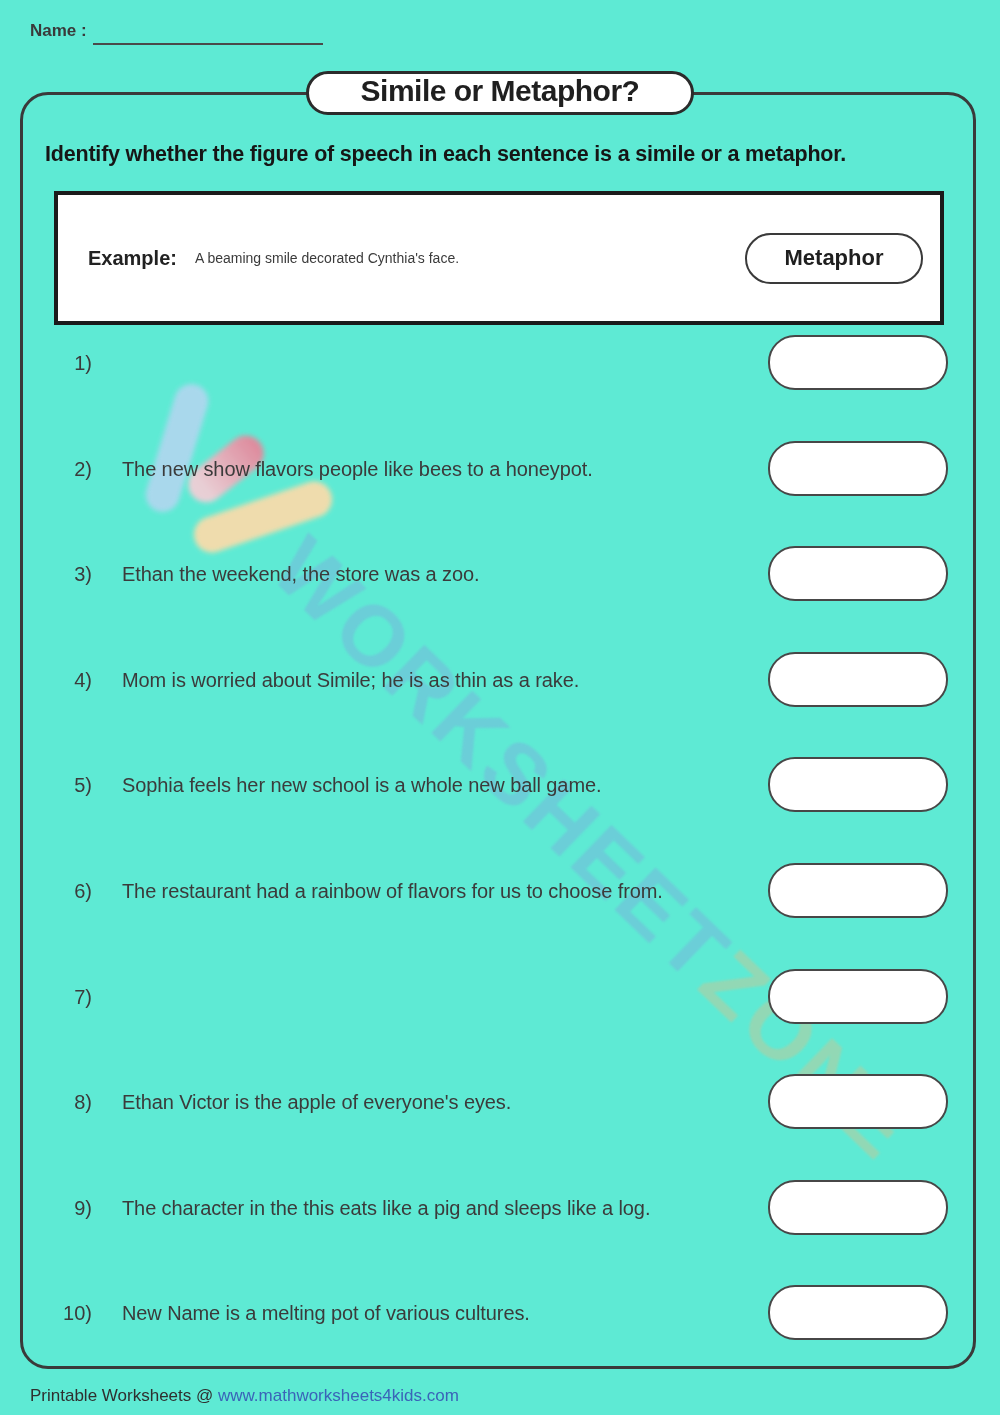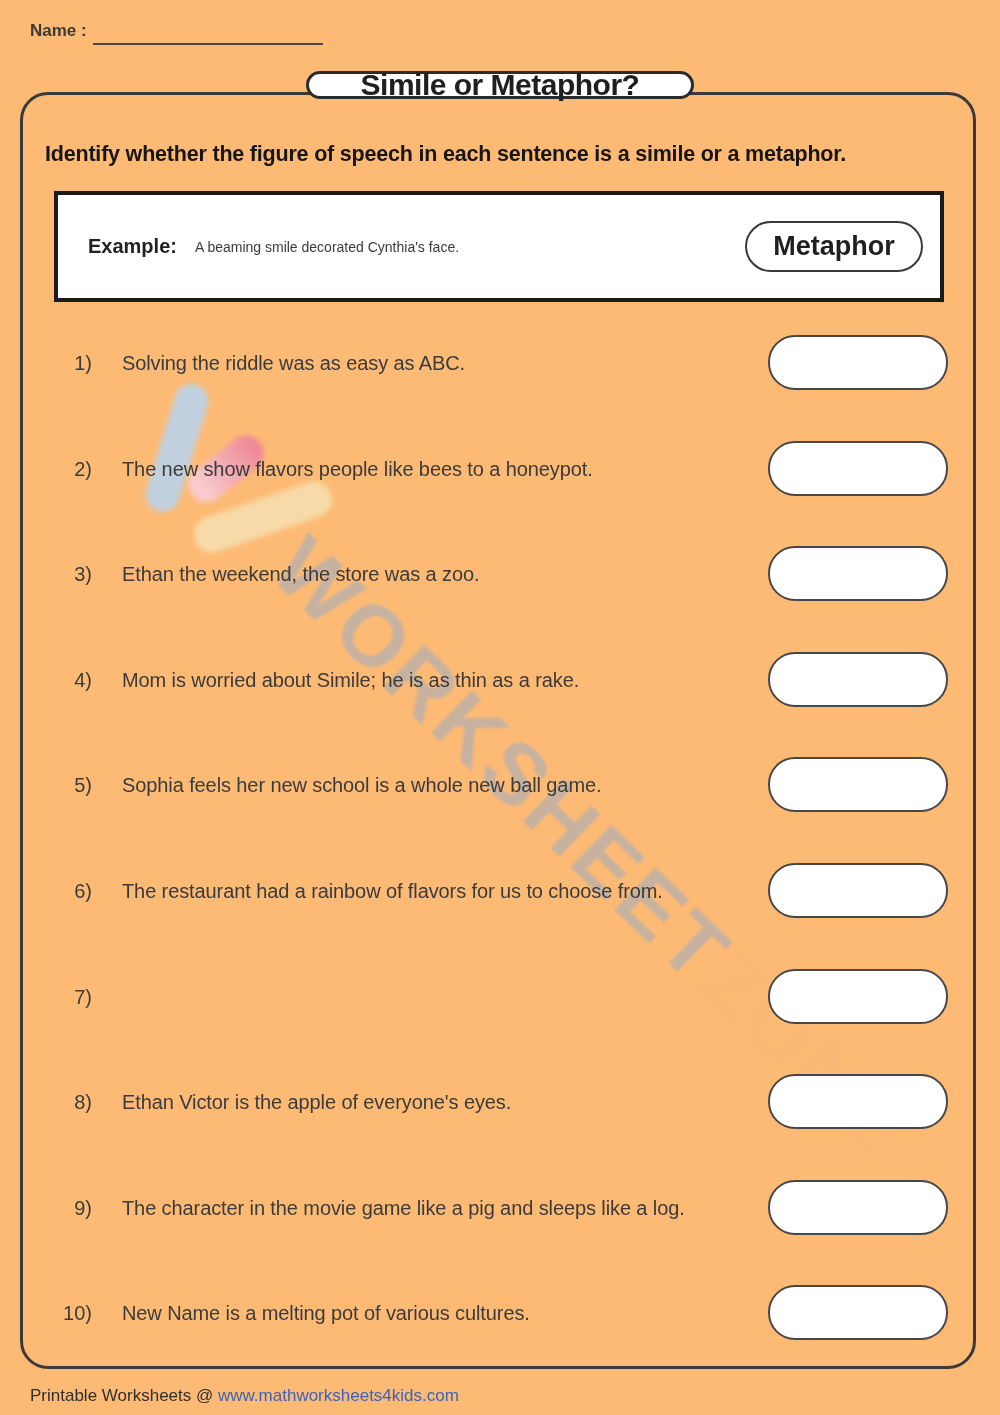--- a/index.html
+++ b/index.html
@@ -2,21 +2,21 @@
 <html><head>
 <meta charset="utf-8">
 <style>
   * { margin: 0; padding: 0; box-sizing: border-box; }
   html, body { background: #ffffff; }
   body { font-family: "Liberation Sans", sans-serif; }
   .page {
     position: relative;
     width: 1000px;
     height: 1415px;
-    background: #fdba74;
+    background: #5eead4;
     overflow: hidden;
   }
 
   
   .wm-layer { position: absolute; inset: 0; z-index: 0; }
   .wm-stroke { position: absolute; filter: blur(2.5px); }
   .wm-stroke-blue {
     left: 160px; top: 382px; width: 34px; height: 132px;
     border-radius: 17px; transform: rotate(17deg);
     background: #b7d5f1; opacity: .85;
@@ -53,53 +53,53 @@
 
   
   .container {
     position: absolute; left: 20px; top: 92px; z-index: 1;
     width: 956px; height: 1277px;
     border: 3px solid #3a3a3a; border-radius: 28px;
     background: transparent;
   }
   .title-box {
     position: absolute; left: 50%; top: 71px; transform: translateX(-50%);
-    z-index: 3; width: 388px; height: 28px;
+    z-index: 3; width: 388px; height: 44px;
     background: #ffffff; border: 3px solid #2b2b2b; border-radius: 22px;
-    display: flex; align-items: center; justify-content: center;
+    display: flex; justify-content: center;
   }
   .title-box span {
     font-size: 30px; font-weight: bold; color: #1f1f1f; letter-spacing: -0.5px;
   }
 
   
   .instruction {
     position: absolute; left: 45px; top: 142px; width: 930px; z-index: 2;
     font-size: 21.5px; font-weight: bold; color: #161616; letter-spacing: -0.2px;
   }
 
   
   .example-box {
     position: absolute; left: 54px; top: 191px; z-index: 2;
-    width: 890px; height: 111px;
+    width: 890px; height: 134px;
     border: 4.5px solid #1b1b1b; background: #ffffff;
     display: flex; align-items: center;
   }
   .example-label {
     margin-left: 30px; font-size: 20px; font-weight: bold; color: #222;
   }
   .example-sentence {
     margin-left: 18px; font-size: 14px; color: #3b3b3b;
   }
   .example-pill {
     margin-left: auto; margin-right: 17px;
     width: 178px; height: 51px; border: 2.5px solid #3a3a3a; border-radius: 26px;
     background: #ffffff; display: flex; align-items: center; justify-content: center;
   }
-  .example-pill span { font-size: 27px; font-weight: bold; color: #1f1f1f; }
+  .example-pill span { font-size: 22px; font-weight: bold; color: #1f1f1f; }
 
   
   .q-row { position: absolute; left: 0; width: 1000px; height: 55px; z-index: 2; }
   .q-num {
     position: absolute; left: 40px; width: 52px; text-align: right;
     top: 50%; transform: translateY(-50%);
     font-size: 20px; color: #3b3b3b;
   }
   .q-text {
     position: absolute; left: 122px; right: 250px;
@@ -146,21 +146,20 @@
   <div class="example-box">
     <span class="example-label">Example:</span>
     <span class="example-sentence">A beaming smile decorated Cynthia's face.</span>
     <div class="example-pill">
       <span>Metaphor</span>
     </div>
   </div>
 
   <div class="q-row" style="top:335px">
     <span class="q-num">1)</span>
-    <span class="q-text">Solving the riddle was as easy as ABC.</span>
     <div class="answer-box"></div>
   </div>
   <div class="q-row" style="top:441px">
     <span class="q-num">2)</span>
     <span class="q-text">The new show flavors people like bees to a honeypot.</span>
     <div class="answer-box"></div>
   </div>
   <div class="q-row" style="top:546px">
     <span class="q-num">3)</span>
     <span class="q-text">Ethan the weekend, the store was a zoo.</span>
@@ -185,21 +184,21 @@
     <span class="q-num">7)</span>
     <div class="answer-box"></div>
   </div>
   <div class="q-row" style="top:1074px">
     <span class="q-num">8)</span>
     <span class="q-text">Ethan Victor is the apple of everyone's eyes.</span>
     <div class="answer-box"></div>
   </div>
   <div class="q-row" style="top:1180px">
     <span class="q-num">9)</span>
-    <span class="q-text">The character in the movie game like a pig and sleeps like a log.</span>
+    <span class="q-text">The character in the this eats like a pig and sleeps like a log.</span>
     <div class="answer-box"></div>
   </div>
   <div class="q-row" style="top:1285px">
     <span class="q-num">10)</span>
     <span class="q-text">New Name is a melting pot of various cultures.</span>
     <div class="answer-box"></div>
   </div>
 
   <div class="footer"><span>Printable Worksheets @ </span><a class="footer-link">www.mathworksheets4kids.com</a></div>
 

